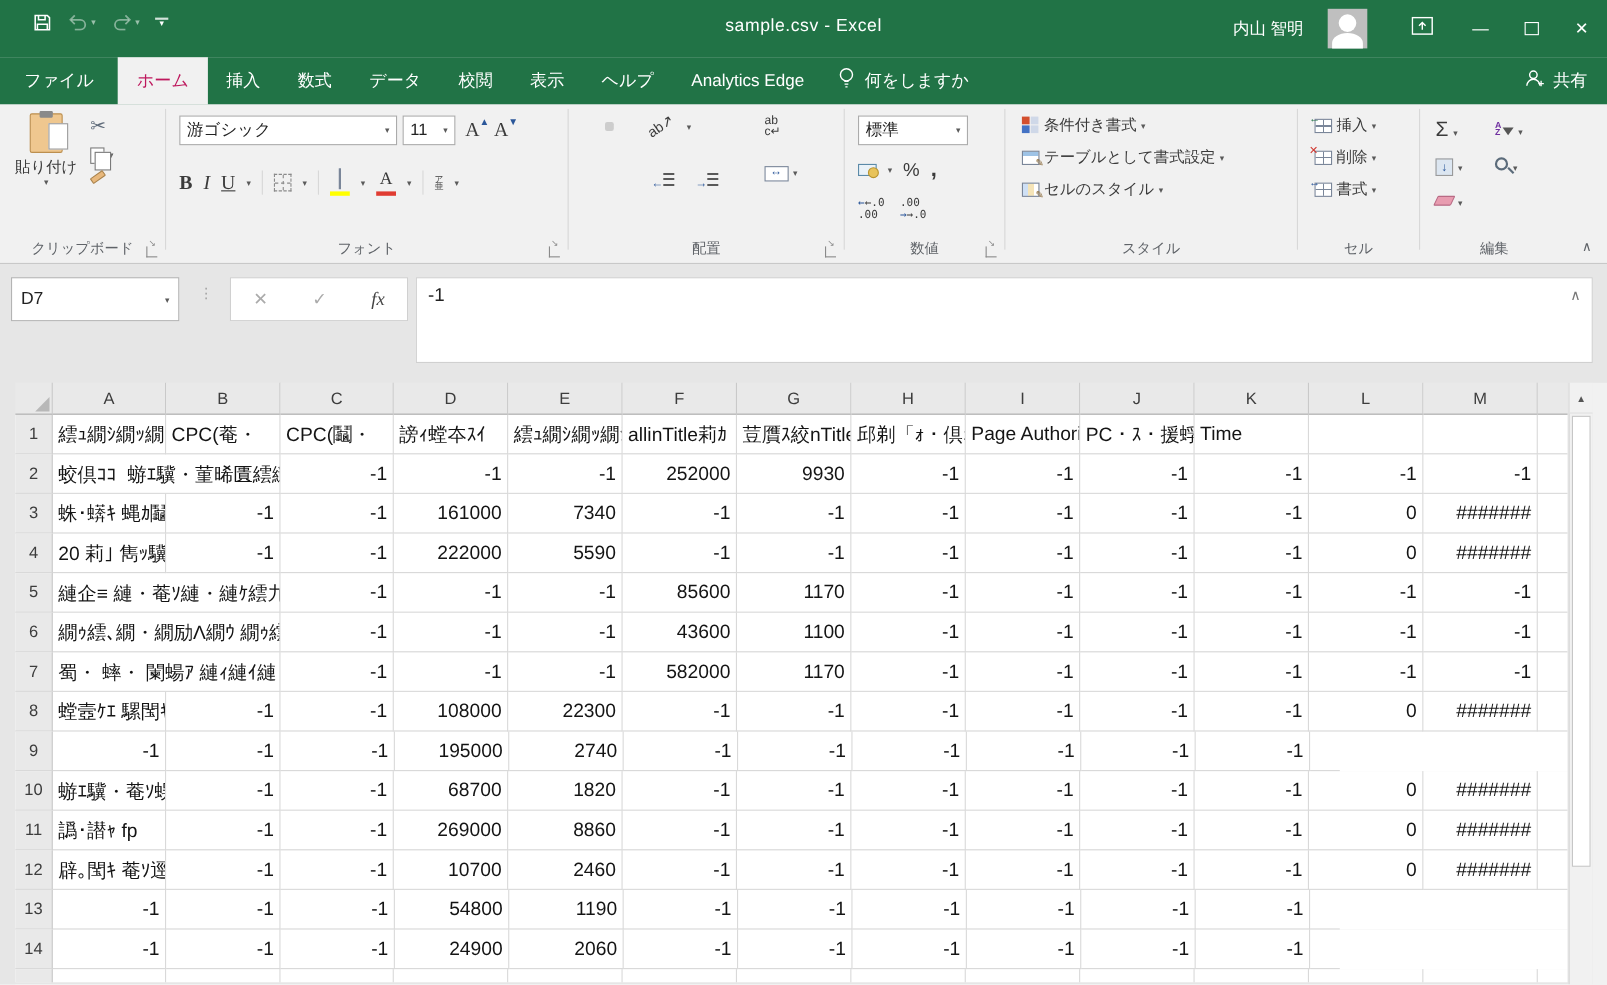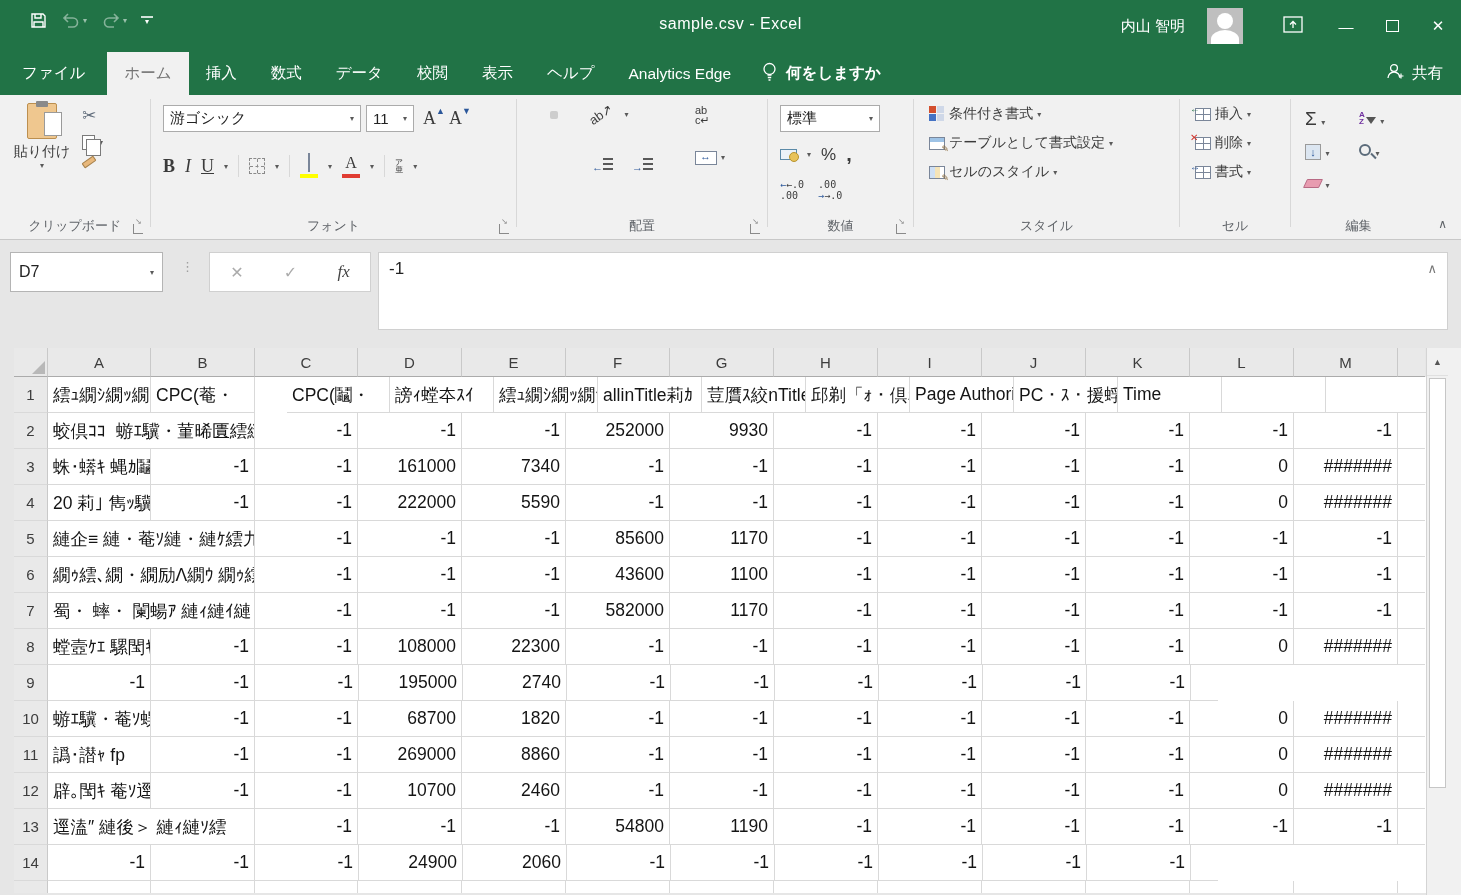--- a/index.html
+++ b/index.html
@@ -20,22 +20,22 @@
   .avatar .head { position:absolute; left:10px; top:5px; width:16px; height:16px; border-radius:50%; background:#fff; }
   .avatar .body { position:absolute; left:4px; top:22px; width:28px; height:18px; border-radius:50% 50% 0 0; background:#fff; }
   .winbtn { width:46px; height:52px; display:flex; align-items:center; justify-content:center; color:#fff; font-size:15px; }
   .ribbon-opts { margin-right:20px; }
   .maxbox { width:13px; height:12px; border:1.5px solid #fff; }
 
   
   .tabrow { position:absolute; left:0; top:52px; width:100%; height:43px; background:#217346; display:flex; align-items:stretch; color:#fff; font-size:15.5px; }
   .tab { padding:0 17px; display:flex; align-items:center; cursor:default; white-space:nowrap; }
   .tab.file { padding:0 22px; }
-  .tab.active { background:#F1F1F1; color:#737373; }
-  .tellme { display:flex; align-items:center; gap:9px; padding:0 14px;font-weight:bold; }
+  .tab.active { background:#F1F1F1; color:#be185d; }
+  .tellme { display:flex; align-items:center; gap:9px; padding:0 14px; }
   .share { position:absolute; right:18px; top:0; height:43px; display:flex; align-items:center; gap:8px; font-size:15.5px; }
 
   
   .ribbon { position:absolute; left:0; top:95px; width:100%; height:145px; background:#F1F1F1; border-bottom:1px solid #C8C8C8; display:flex; }
   .rgroup { position:relative; height:100%; flex:none; }
   .rgroup .glabel { position:absolute; bottom:4px; left:0; right:0; text-align:center; font-size:13px; color:#5f6368; }
   .launcher { position:absolute; bottom:5px; right:7px; width:10px; height:10px; border-left:1px solid #8a8a8a; border-bottom:1px solid #8a8a8a; }
   .launcher:after { content:"↘"; position:absolute; left:1px; top:-7px; font-size:8px; color:#8a8a8a; }
   .gsep { width:1px; height:128px; margin-top:4px; background:#D8D8D8; flex:none; }
   .rtext { color:#3b3b3b; font-size:14px; }
@@ -450,21 +450,21 @@
           <div class="hcell" style="width: 104px;">J</div>
           <div class="hcell" style="width: 104px;">K</div>
           <div class="hcell" style="width: 104px;">L</div>
           <div class="hcell" style="width: 104px;">M</div>
           <div class="hcell" style="width: 27px; border-right: none;"></div>
         </div>
         <div class="drow">
           <div class="dnum">1</div>
           <div class="dc" style="width: 103px;">繧ｭ繝ｼ繝ｯ繝ｼ繝</div>
           <div class="dc" style="width: 104px;">CPC(菴・</div>
-          <div class="dc" style="width: 103px; margin-left: 32px;">CPC(鬮・</div>
+          <div class="dc" style="width: 103px;">CPC(鬮・</div>
           <div class="dc" style="width: 104px;">謗ｨ螳夲ｽｲ</div>
           <div class="dc" style="width: 104px;">繧ｭ繝ｼ繝ｯ繝ｼ繝</div>
           <div class="dc" style="width: 104px;">allinTitle莉ｶ</div>
           <div class="dc" style="width: 104px;">荳贋ｽ絞nTitle</div>
           <div class="dc" style="width: 104px;">邱剃「ｫ・倶ｪ</div>
           <div class="dc" style="width: 104px;">Page Authority</div>
           <div class="dc" style="width: 104px;">PC・ｽ・援蜉</div>
           <div class="dc" style="width: 104px;">Time</div>
           <div class="dc" style="width: 104px;"></div>
           <div class="dc" style="width: 104px;"></div>
@@ -646,21 +646,20 @@
           <div class="dc num" style="width: 104px;">-1</div>
           <div class="dc num" style="width: 104px;">-1</div>
           <div class="dc num" style="width: 104px;">-1</div>
           <div class="dc num" style="width: 104px;">-1</div>
           <div class="dc num" style="width: 104px;">0</div>
           <div class="dc num" style="width: 104px;">#######</div>
           <div class="dc sliver" style="width: 27px;"></div>
         </div>
         <div class="drow">
           <div class="dnum">13</div>
-          <div class="dc" style="width: 207px;">逕溘″ 縺後＞ 縺ｨ縺ｿ繧</div>
           <div class="dc num" style="width: 103px;">-1</div>
           <div class="dc num" style="width: 104px;">-1</div>
           <div class="dc num" style="width: 104px;">-1</div>
           <div class="dc num" style="width: 104px;">54800</div>
           <div class="dc num" style="width: 104px;">1190</div>
           <div class="dc num" style="width: 104px;">-1</div>
           <div class="dc num" style="width: 104px;">-1</div>
           <div class="dc num" style="width: 104px;">-1</div>
           <div class="dc num" style="width: 104px;">-1</div>
           <div class="dc num" style="width: 104px;">-1</div>

